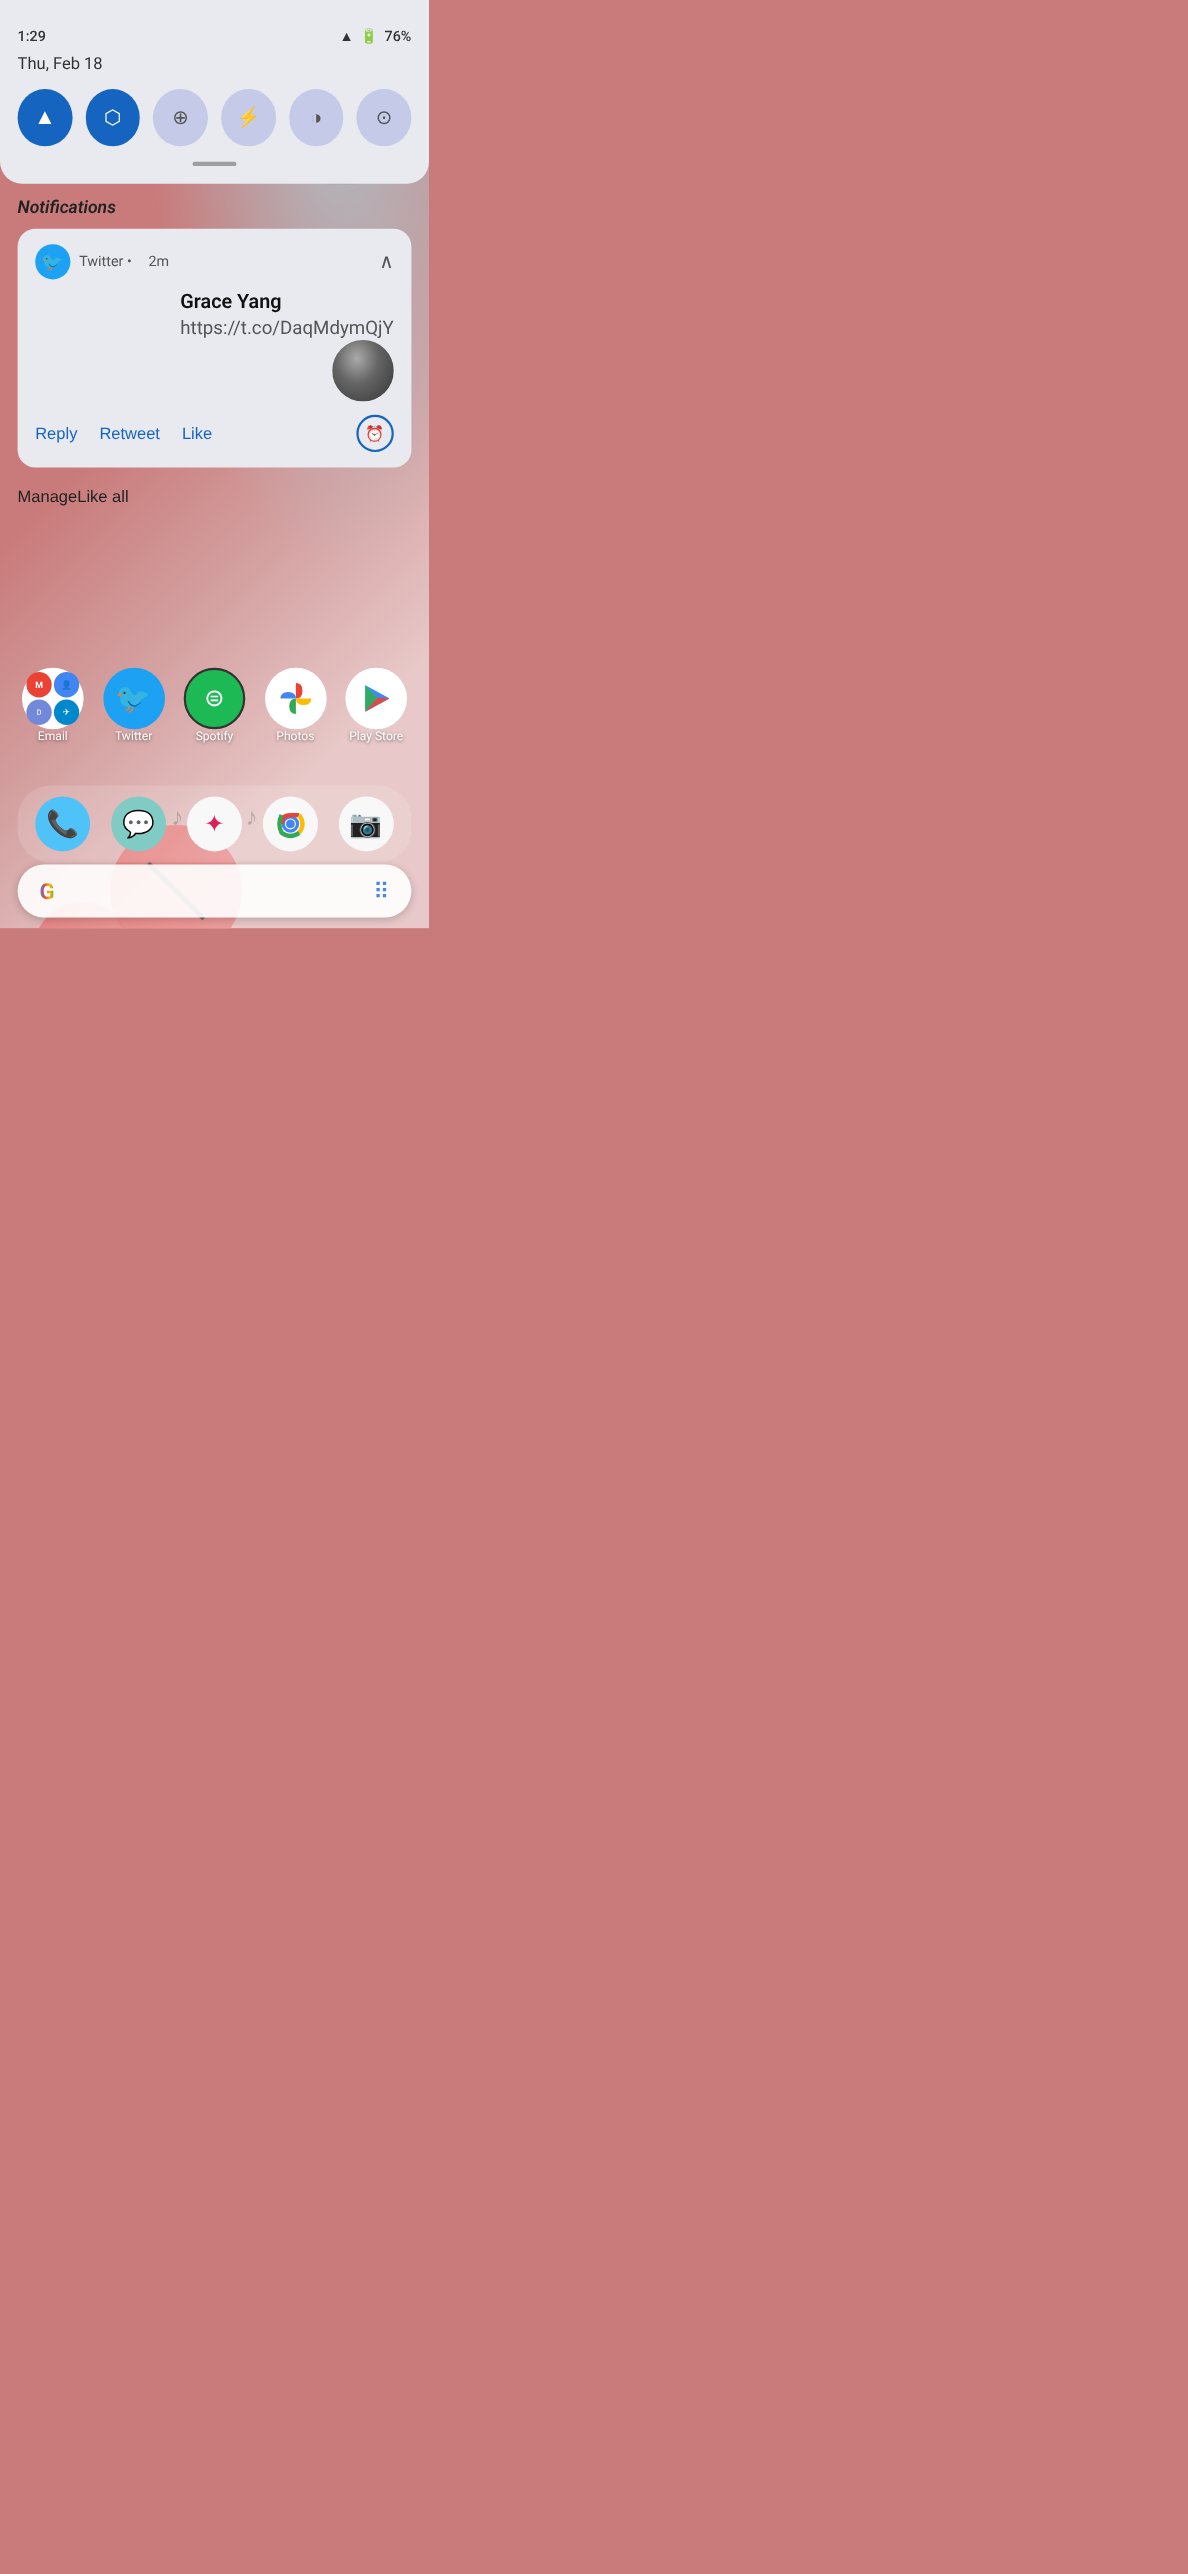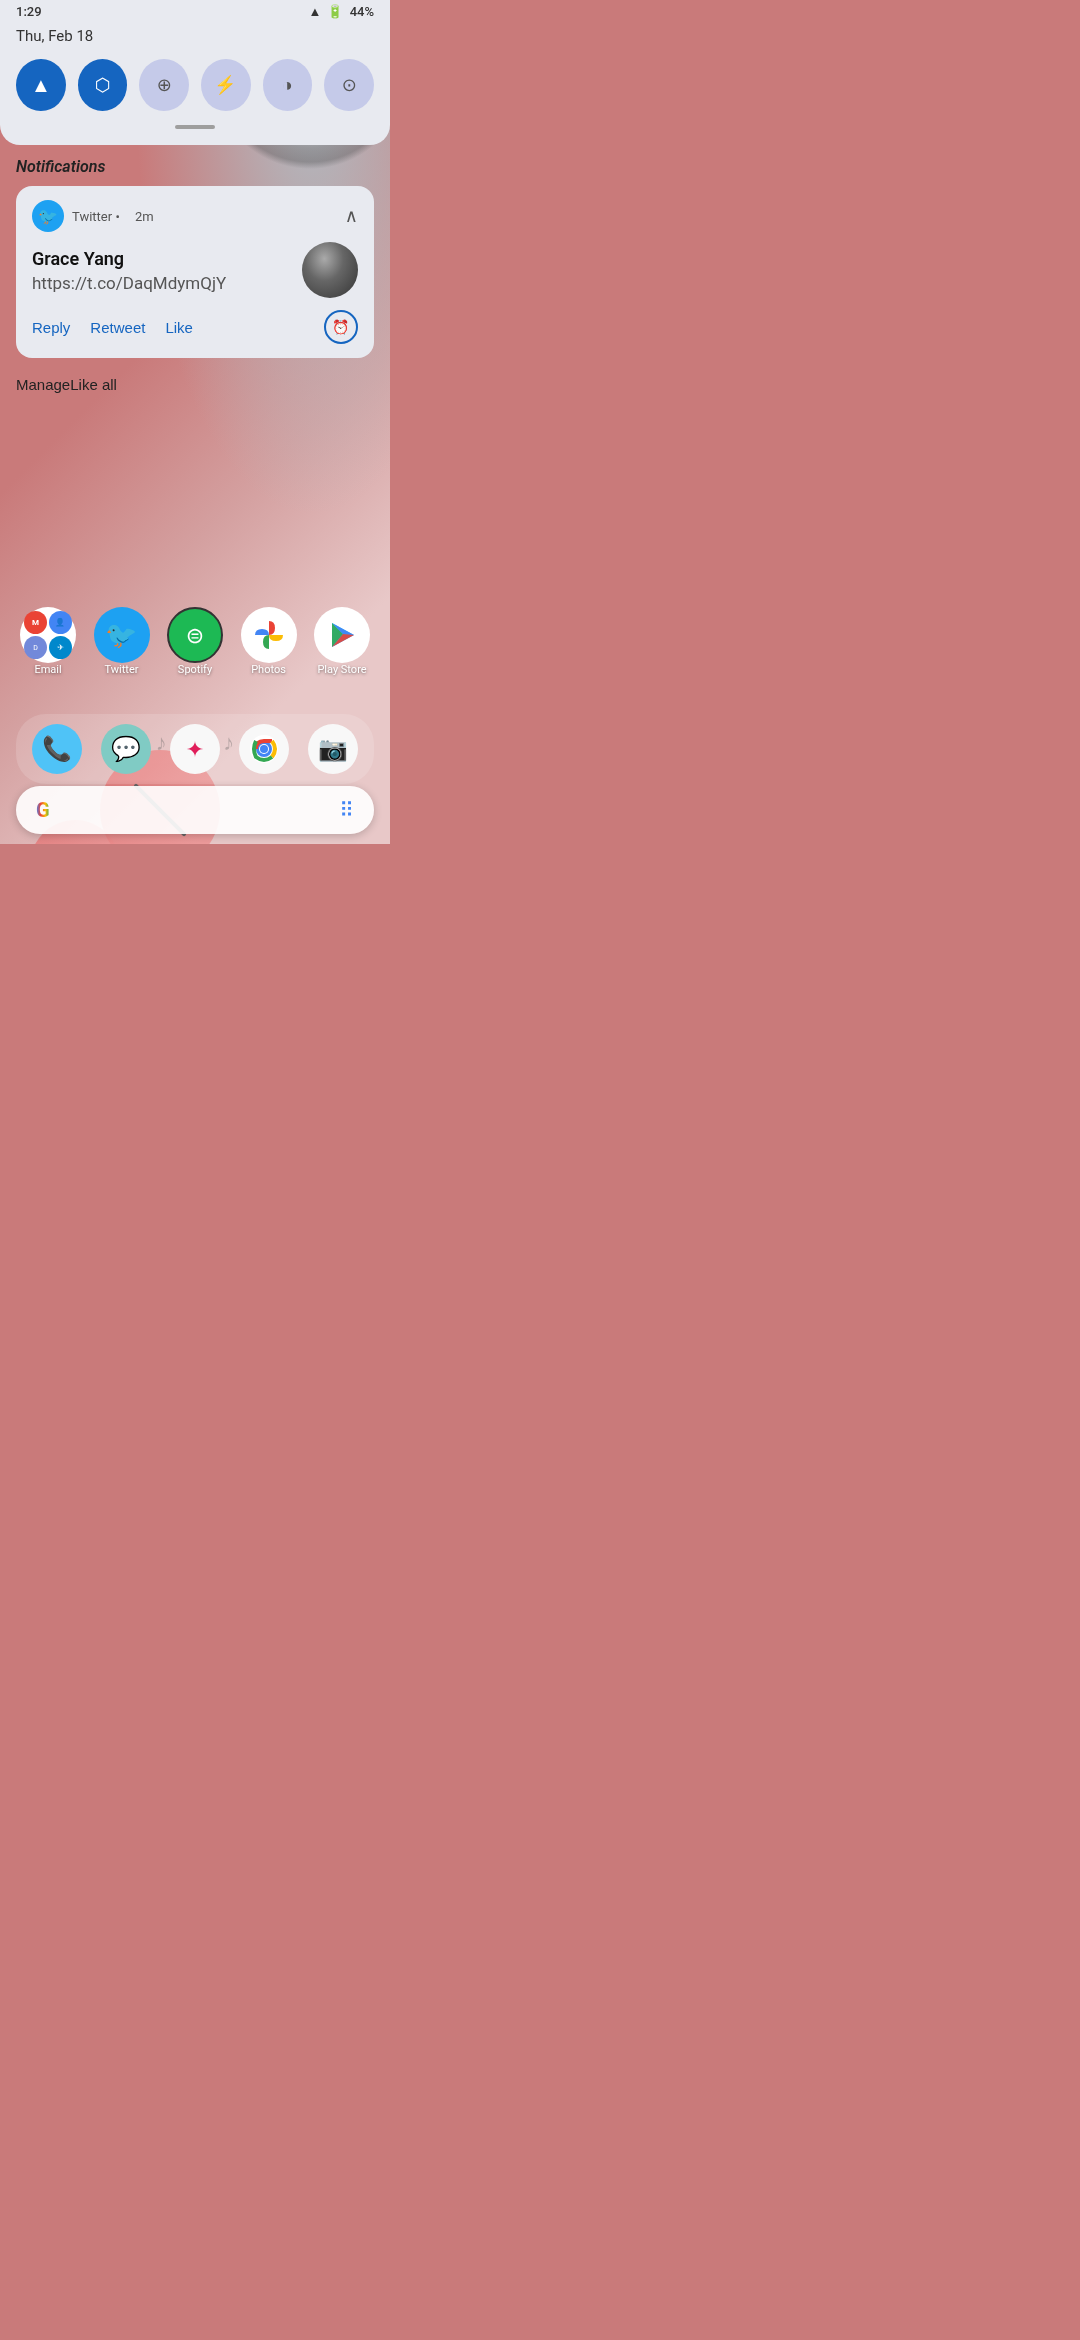--- a/index.html
+++ b/index.html
@@ -43,21 +43,21 @@
       opacity: 0.6;
       z-index: 0;
     }
 
     
     .quick-settings {
       position: relative;
       z-index: 10;
       background: #e8eaf0;
       border-radius: 0 0 20px 20px;
-      padding: 4px 16px 16px;
+      padding: 25px 16px 16px;
       margin: 0;
     }
 
     .status-bar {
       display: flex;
       justify-content: space-between;
       align-items: center;
       margin-bottom: 8px;
     }
 
@@ -164,22 +164,23 @@
     .chevron-btn {
       background: none;
       border: none;
       cursor: pointer;
       color: #555;
       font-size: 18px;
     }
 
     .notification-body {
       display: flex;
-      align-items: center;
+      align-items: flex-end;
       margin-bottom: 12px;
+      flex-direction: column;
     }
 
     .notification-text {
       flex: 1;
     }
 
     .notification-name {
       font-size: 18px;
       font-weight: 600;
       color: #111;
@@ -474,21 +475,21 @@
     <span>♩</span>
 </div>
 
 <div class="quick-settings">
 
   <div class="status-bar">
     <span class="status-time">1:29</span>
     <div class="status-right">
       <span>▲</span>
       <span>🔋</span>
-      <span>44%</span>
+      <span>76%</span>
     </div>
   </div>
 
   <div class="date-row">Thu, Feb 18</div>
 
   <div class="quick-toggles">
     <button class="toggle-btn active-wifi">
       <span>▲</span>
     </button>
     <button class="toggle-btn active-bt">

